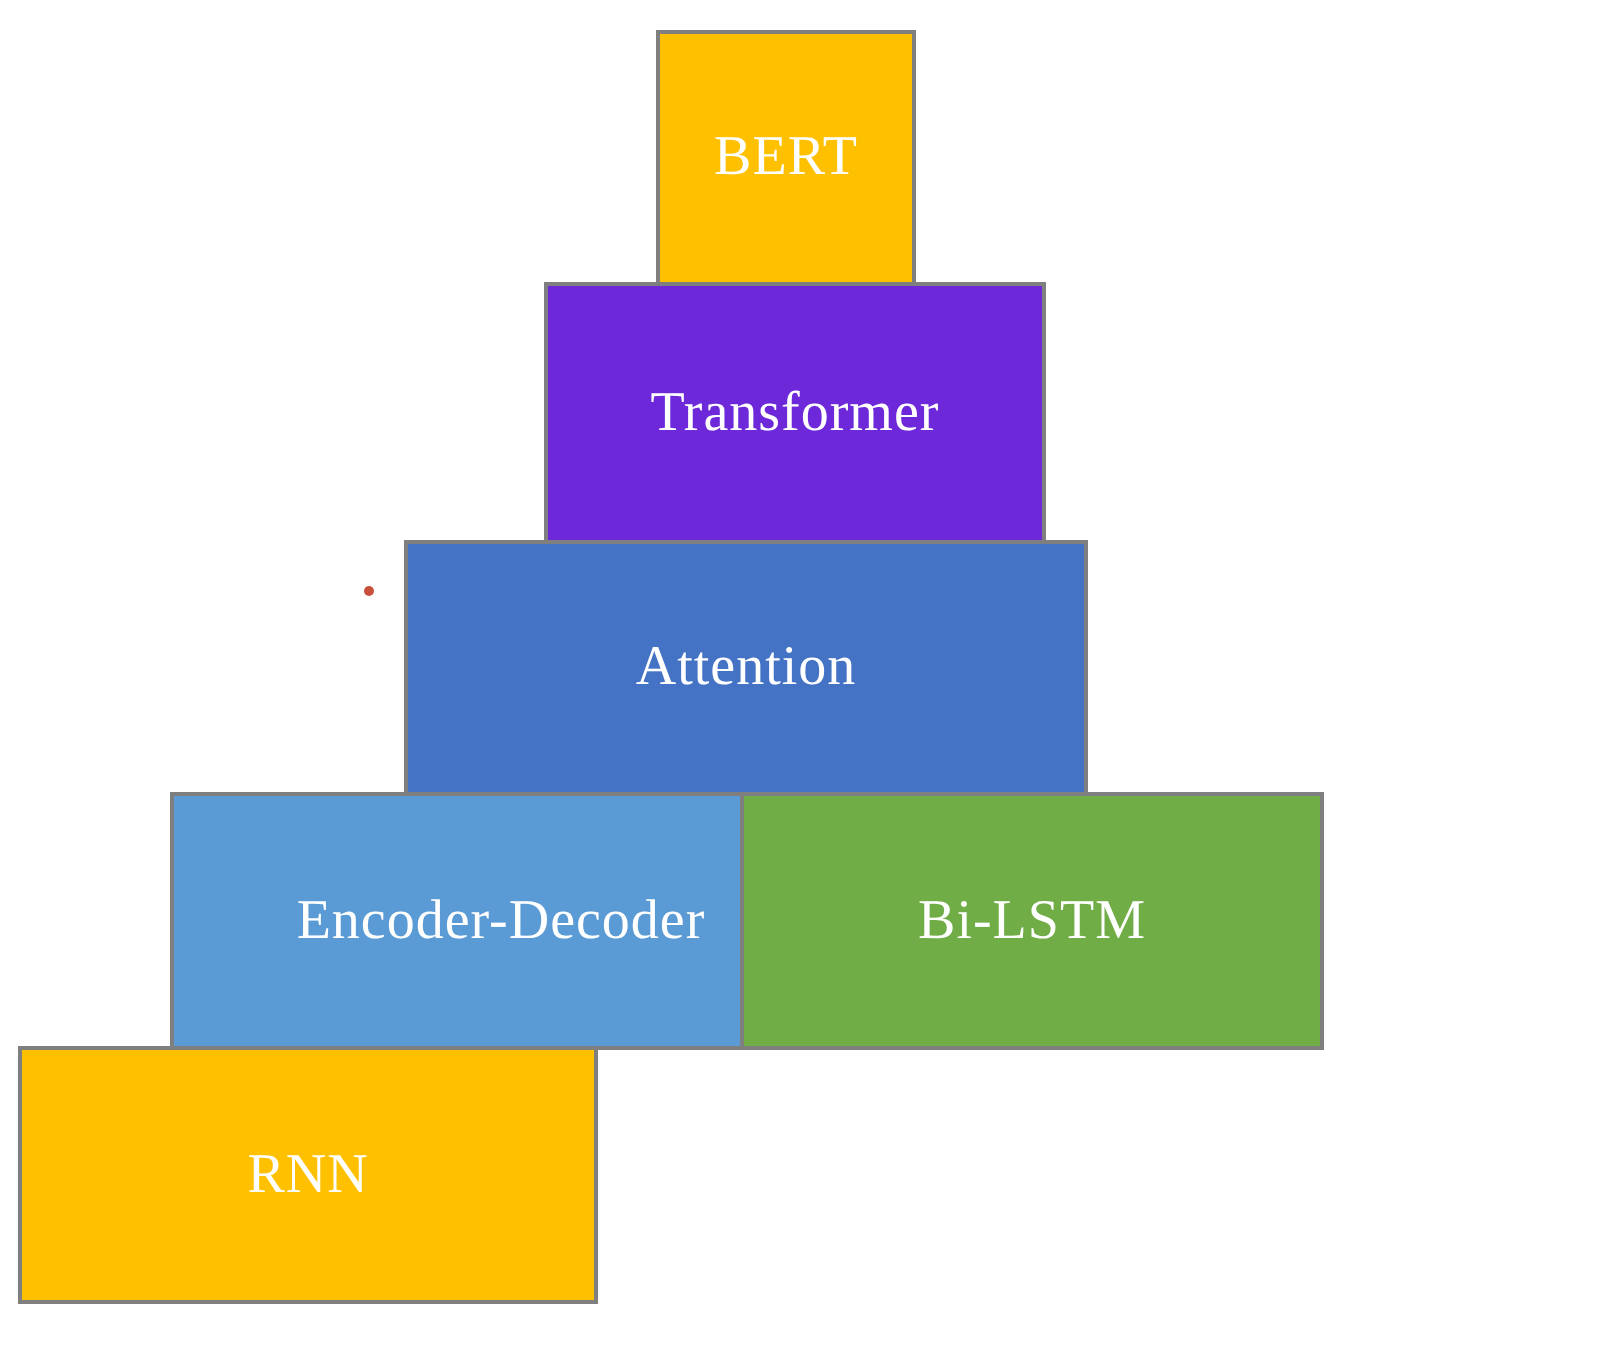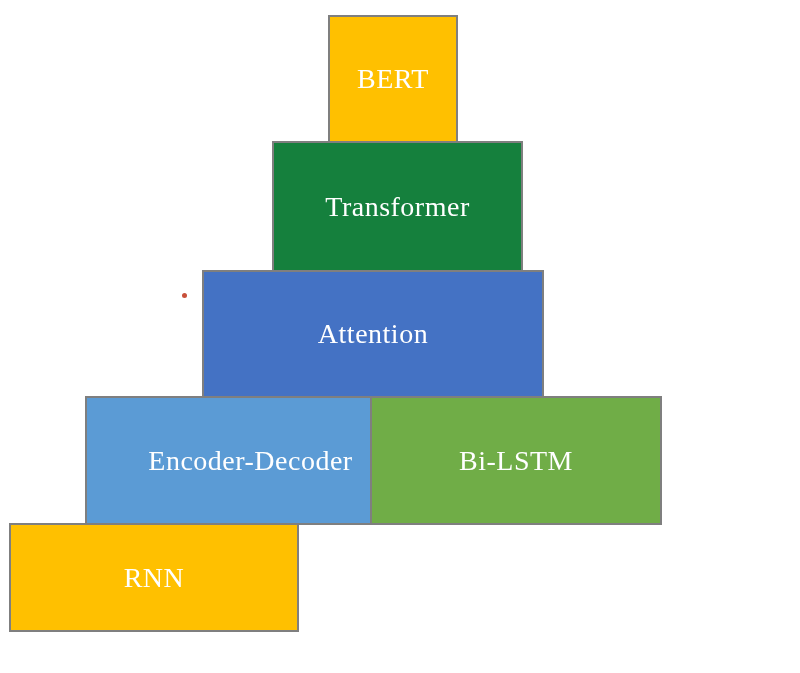--- a/index.html
+++ b/index.html
@@ -29,41 +29,41 @@
     font-weight: 400;
     letter-spacing: 0.5px;
     white-space: nowrap;
   }
   
   #block-bert            { left: 328px; top: 15px;  width: 130px; height: 128px; }
   #block-transformer     { left: 272px; top: 141px; width: 251px; height: 131px; }
   #block-attention       { left: 202px; top: 270px; width: 342px; height: 128px; }
   #block-encoder-decoder { left: 85px;  top: 396px; width: 331px; height: 129px; }
   #block-bi-lstm         { left: 370px; top: 396px; width: 292px; height: 129px; }
-  #block-rnn             { left: 9px;   top: 523px; width: 290px; height: 109px; }
+  #block-rnn             { left: 9px;   top: 523px; width: 290px; height: 129px; }
   #block-lstm            { left: 297px; top: 523px; width: 478px; height: 129px; }
   #artifact-dot {
     position: absolute;
     left: 182px;
     top: 293px;
     width: 5px;
     height: 5px;
     border-radius: 50%;
   }
 </style>
 </head>
 <body>
 
 <div id="canvas">
 
   <div class="block" id="block-bert" style="background: rgb(255, 192, 0);">
     <span class="label">BERT</span>
   </div>
 
-  <div class="block" id="block-transformer" style="background: #15803d;">
+  <div class="block" id="block-transformer" style="background: #6d28d9;">
     <span class="label">Transformer</span>
   </div>
 
   <div class="block" id="block-attention" style="background: rgb(68, 114, 196);">
     <span class="label">Attention</span>
   </div>
 
   <div class="block" id="block-encoder-decoder" style="background: rgb(91, 155, 213);">
     <span class="label">Encoder-Decoder</span>
   </div>

